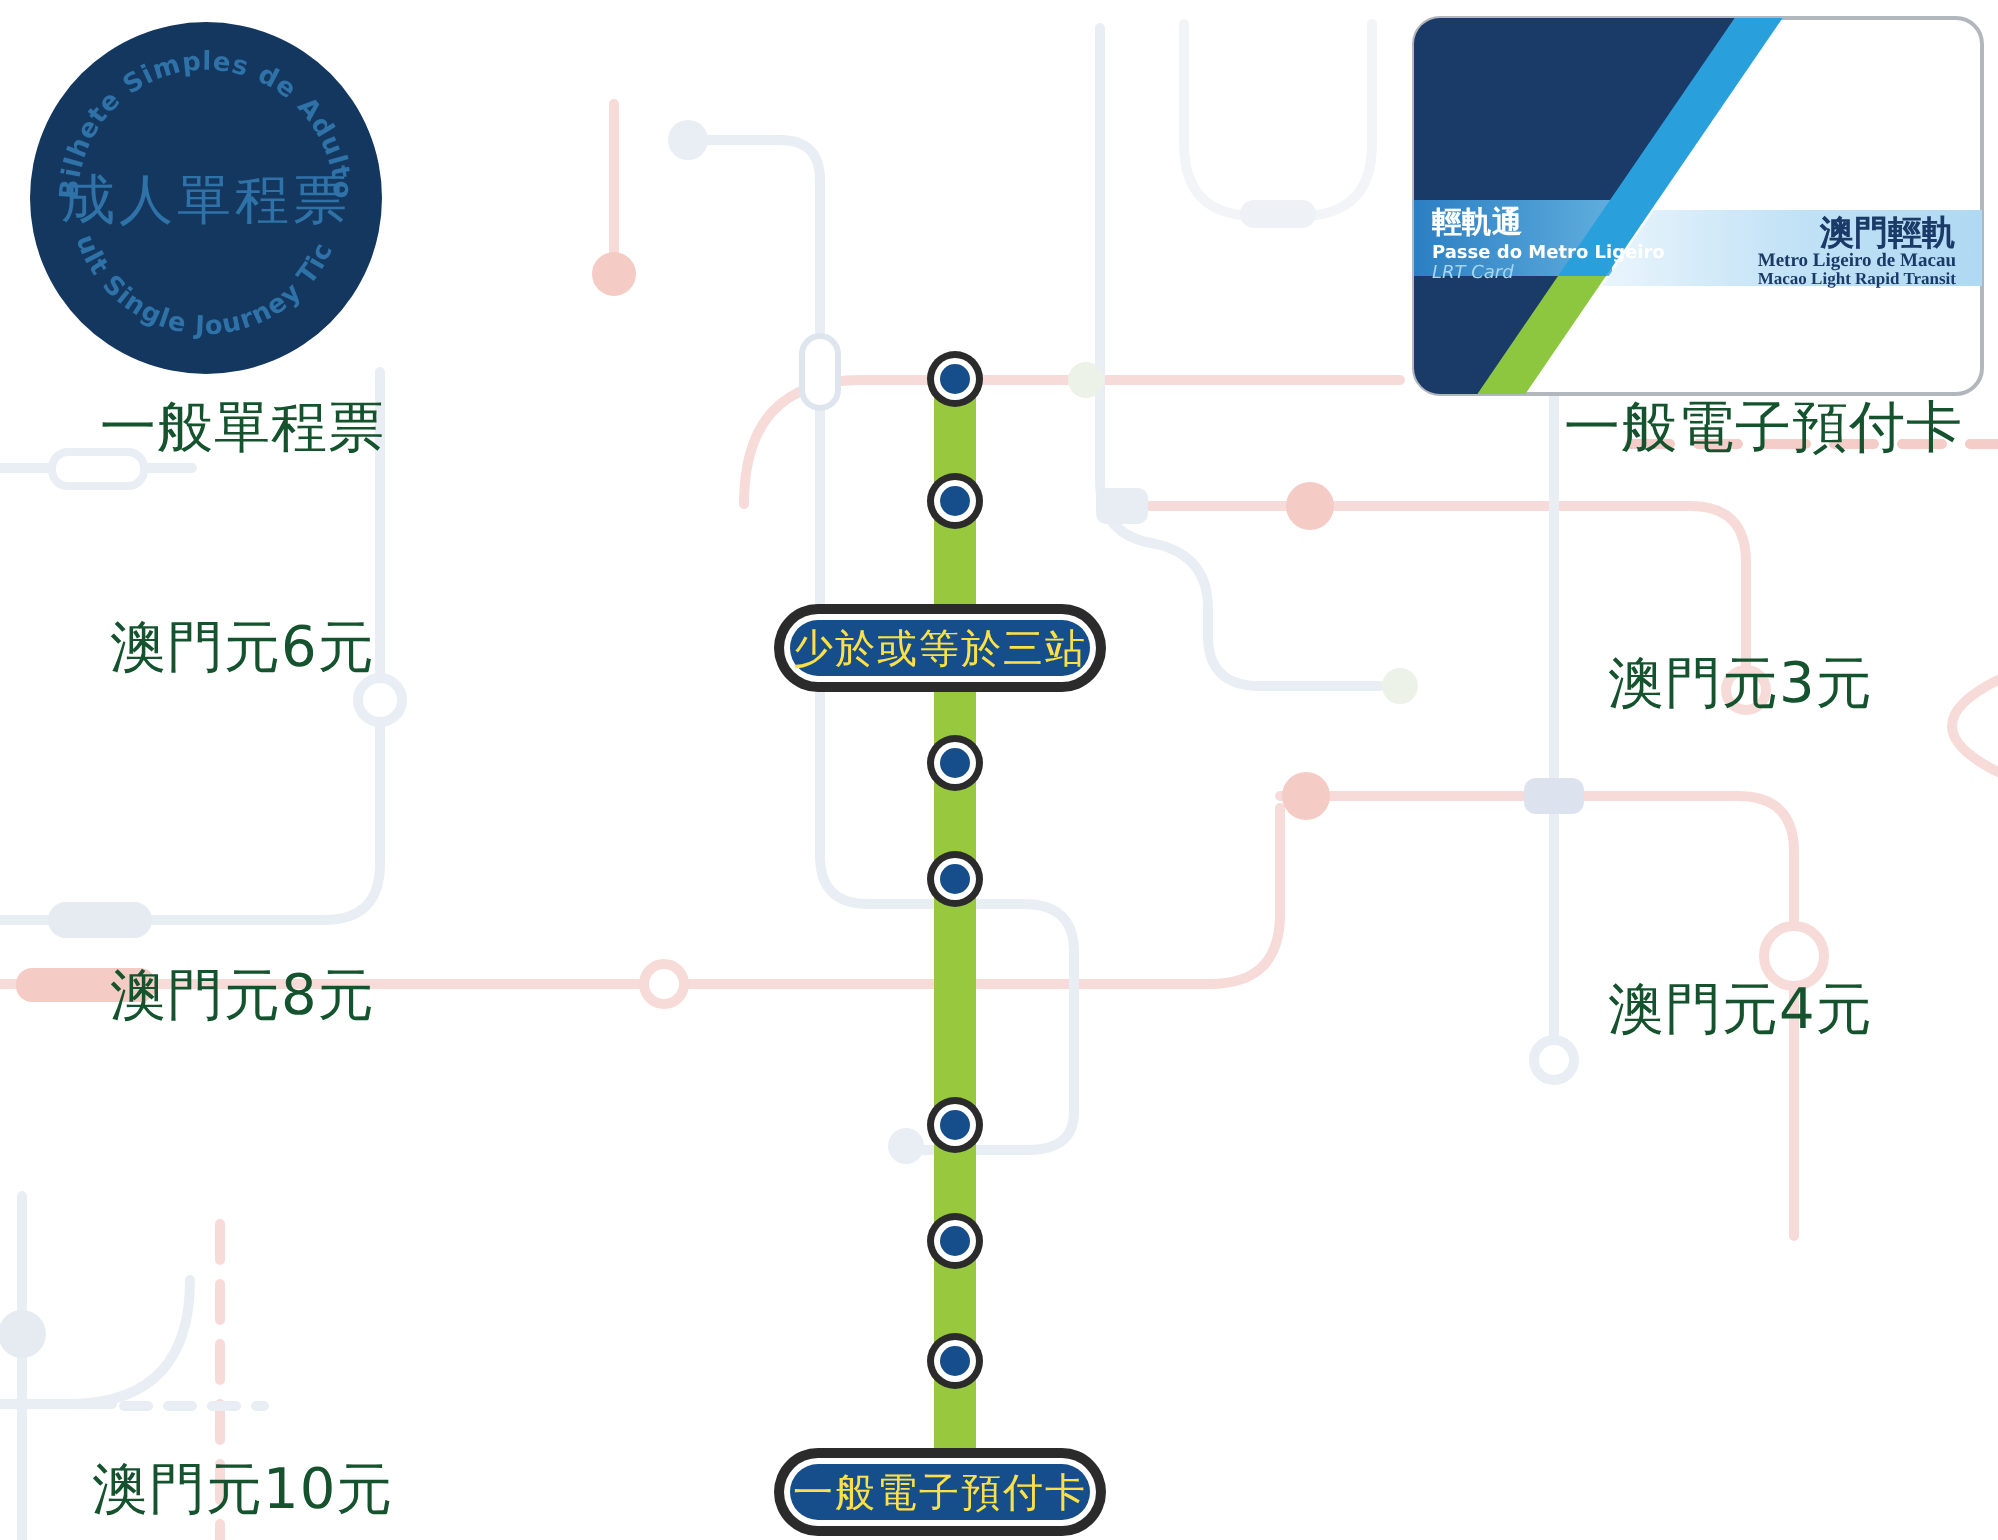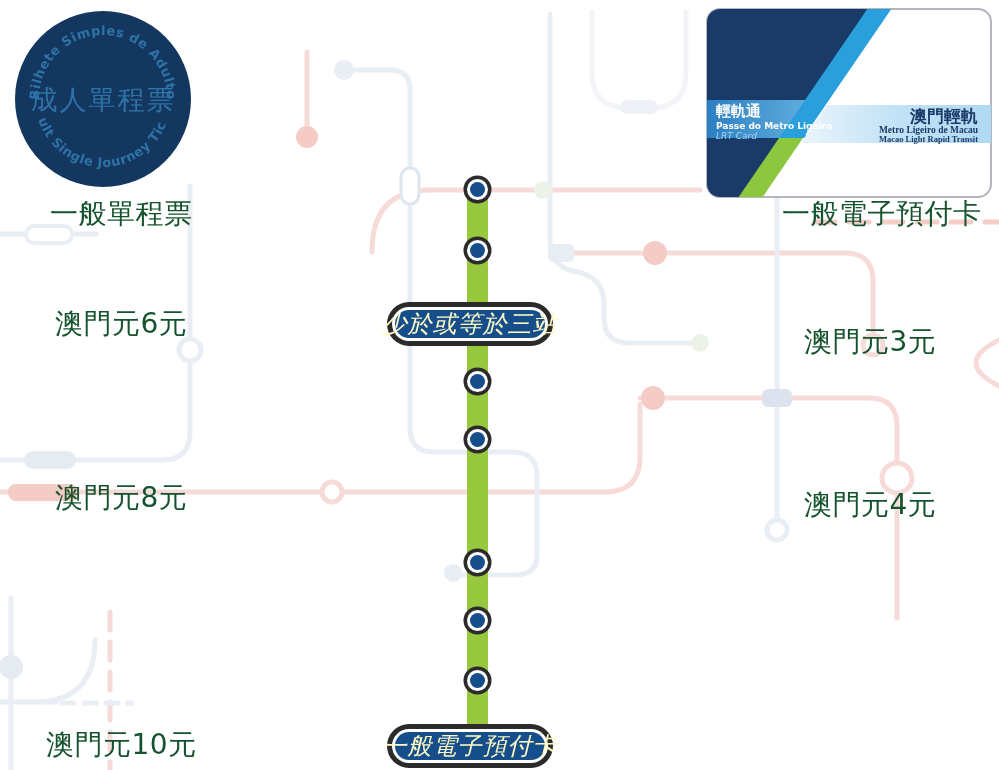--- a/index.html
+++ b/index.html
@@ -12,21 +12,21 @@
   .metro-line{position:absolute;left:467px;top:190px;width:21px;height:552px;background:#97C83D;z-index:1;}
   .dot{
     position:absolute;width:15px;height:15px;border-radius:50%;background:#164E8C;
     box-shadow:0 0 0 3px #ffffff,0 0 0 6.5px #2B2B2B;z-index:2;
   }
   .badge{
     position:absolute;left:395px;width:150px;height:28px;z-index:3;
     background:#164E8C;border-radius:17px;display:flex;align-items:center;justify-content:center;
     box-shadow:0 0 0 3px #ffffff,0 0 0 8px #2B2B2B;
   }
-  .badge span{color:#fef9c3;font-size:24px;letter-spacing:1px;white-space:nowrap;font-style:italic;}
+  .badge span{color:#fde047;font-size:20px;letter-spacing:1px;white-space:nowrap;}
   .fare-label{
     position:absolute;font-size:28px;color:#14532d;line-height:28px;white-space:nowrap;z-index:2;
     letter-spacing:0.5px;
   }
   .art{position:absolute;z-index:2;}
 </style>
 </head>
 <body>
 
 <div id="stage">

